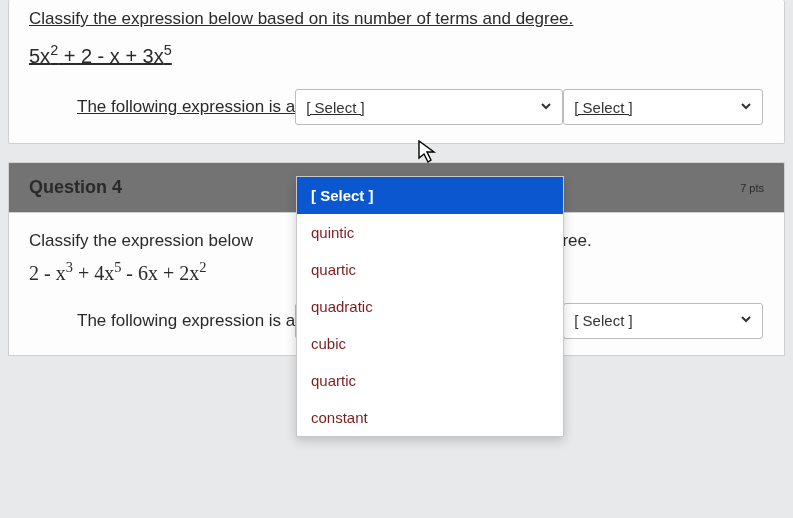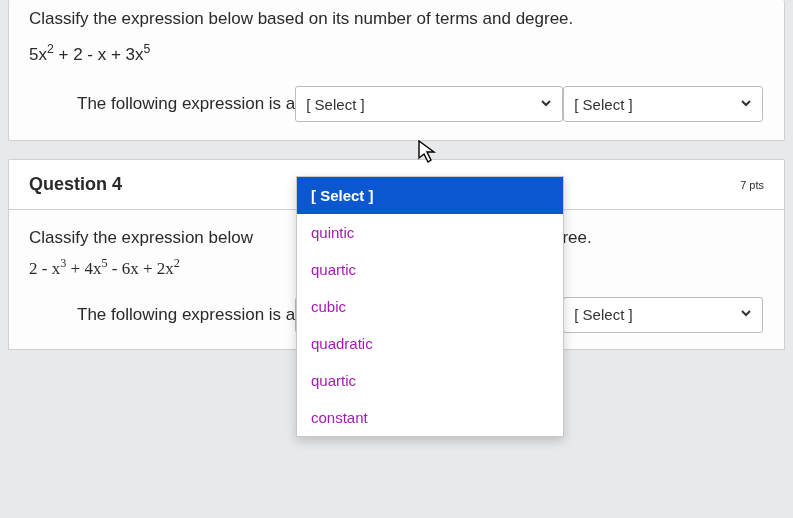--- a/index.html
+++ b/index.html
@@ -12,33 +12,34 @@
       position: relative;
       color: #2a2a2a;
     }
     .question-block {
       background: #fdfdfd;
       border: 1px solid #d0d0d0;
       border-radius: 2px;
       margin: 0 8px 18px 8px;
       padding: 14px 20px 18px 20px;
       position: relative;
+      text-decoration: underline;
     }
     .question-block.first {
       border-top: none;
       margin-top: 0;
       padding-top: 6px;
     }
     .prompt {
       font-size: 17px;
       line-height: 1.5;
       margin-bottom: 10px;
     }
     .expr {
-      font-size: 17px;
+      font-size: 20px;
       margin-bottom: 22px;
     }
     sup { font-size: 0.72em; vertical-align: super; }
     .sentence-row {
       display: flex;
       align-items: center;
       gap: 0;
       font-size: 17px;
       flex-wrap: nowrap;
       margin-left: 48px;
@@ -56,21 +57,21 @@
       color: #333;
       min-width: 200px;
       cursor: pointer;
     }
     .select-box.wide { width: 268px; }
     .select-box .chev { font-size: 12px; color: #333; }
     .question-header {
       display: flex;
       justify-content: space-between;
       align-items: center;
-      background: #ffffff;
+      background: #737373;
       border: 1px solid #d0d0d0;
       border-bottom: none;
       border-radius: 2px 2px 0 0;
       margin: 0 8px;
       padding: 14px 20px;
       font-size: 18px;
     }
     .question-header .qtitle { font-weight: 700; }
     .question-header .pts { font-size: 11px; }
     .q4-body {
@@ -88,21 +89,21 @@
       width: 268px;
       background: #fff;
       border: 1px solid #c8c8c8;
       box-shadow: 0 4px 10px rgba(0,0,0,0.18);
       z-index: 50;
       font-size: 15px;
     }
     .dropdown .opt {
       padding: 10px 14px;
       cursor: pointer;
-      color: #a21caf;
+      color: #7f1d1d;
     }
     .dropdown .opt.selected {
       background: #0b57d0;
       color: #fff;
       font-weight: 600;
     }
     .cursor-arrow {
       position: absolute;
       top: 140px;
       left: 418px;
@@ -171,22 +172,22 @@
           </svg>
       </span>
     </div>
   </div>
 </div>
 
 <div class="dropdown">
     <div class="opt selected">[ Select ]</div>
     <div class="opt">quintic</div>
     <div class="opt">quartic</div>
+    <div class="opt">quadratic</div>
     <div class="opt">cubic</div>
-    <div class="opt">quadratic</div>
     <div class="opt">quartic</div>
     <div class="opt">constant</div>
   </div>
 
 <div class="cursor-arrow">
   <svg width="22" height="26" viewBox="0 0 22 26">
     <path d="M1 1 L1 18 L6 14 L10 22 L13 20 L9 12 L16 12 Z" fill="#fff" stroke="#000" stroke-width="1.4"></path>
   </svg>
 </div>
 

